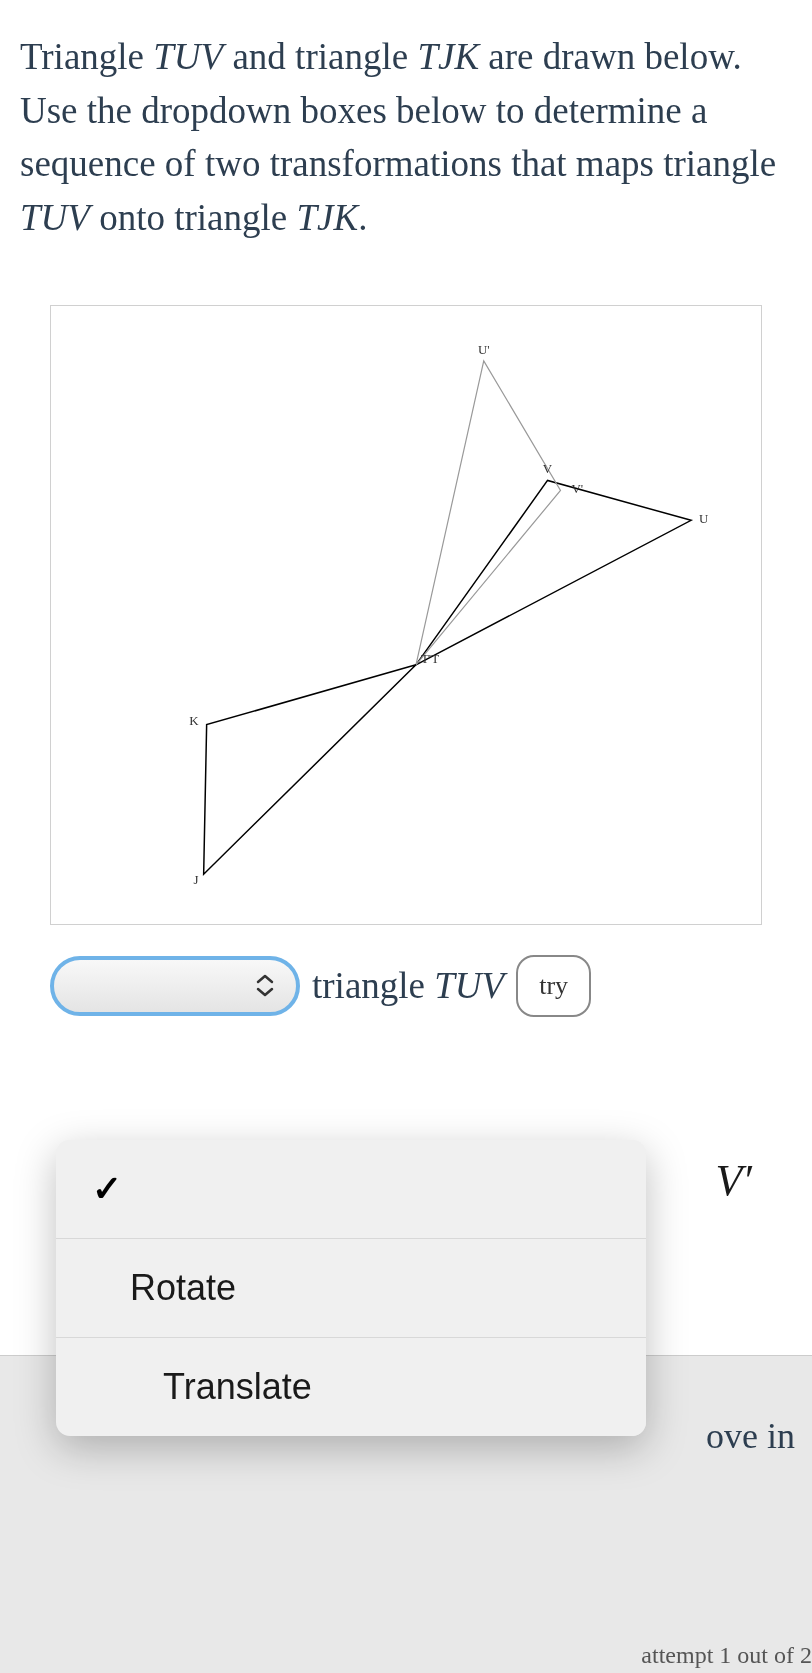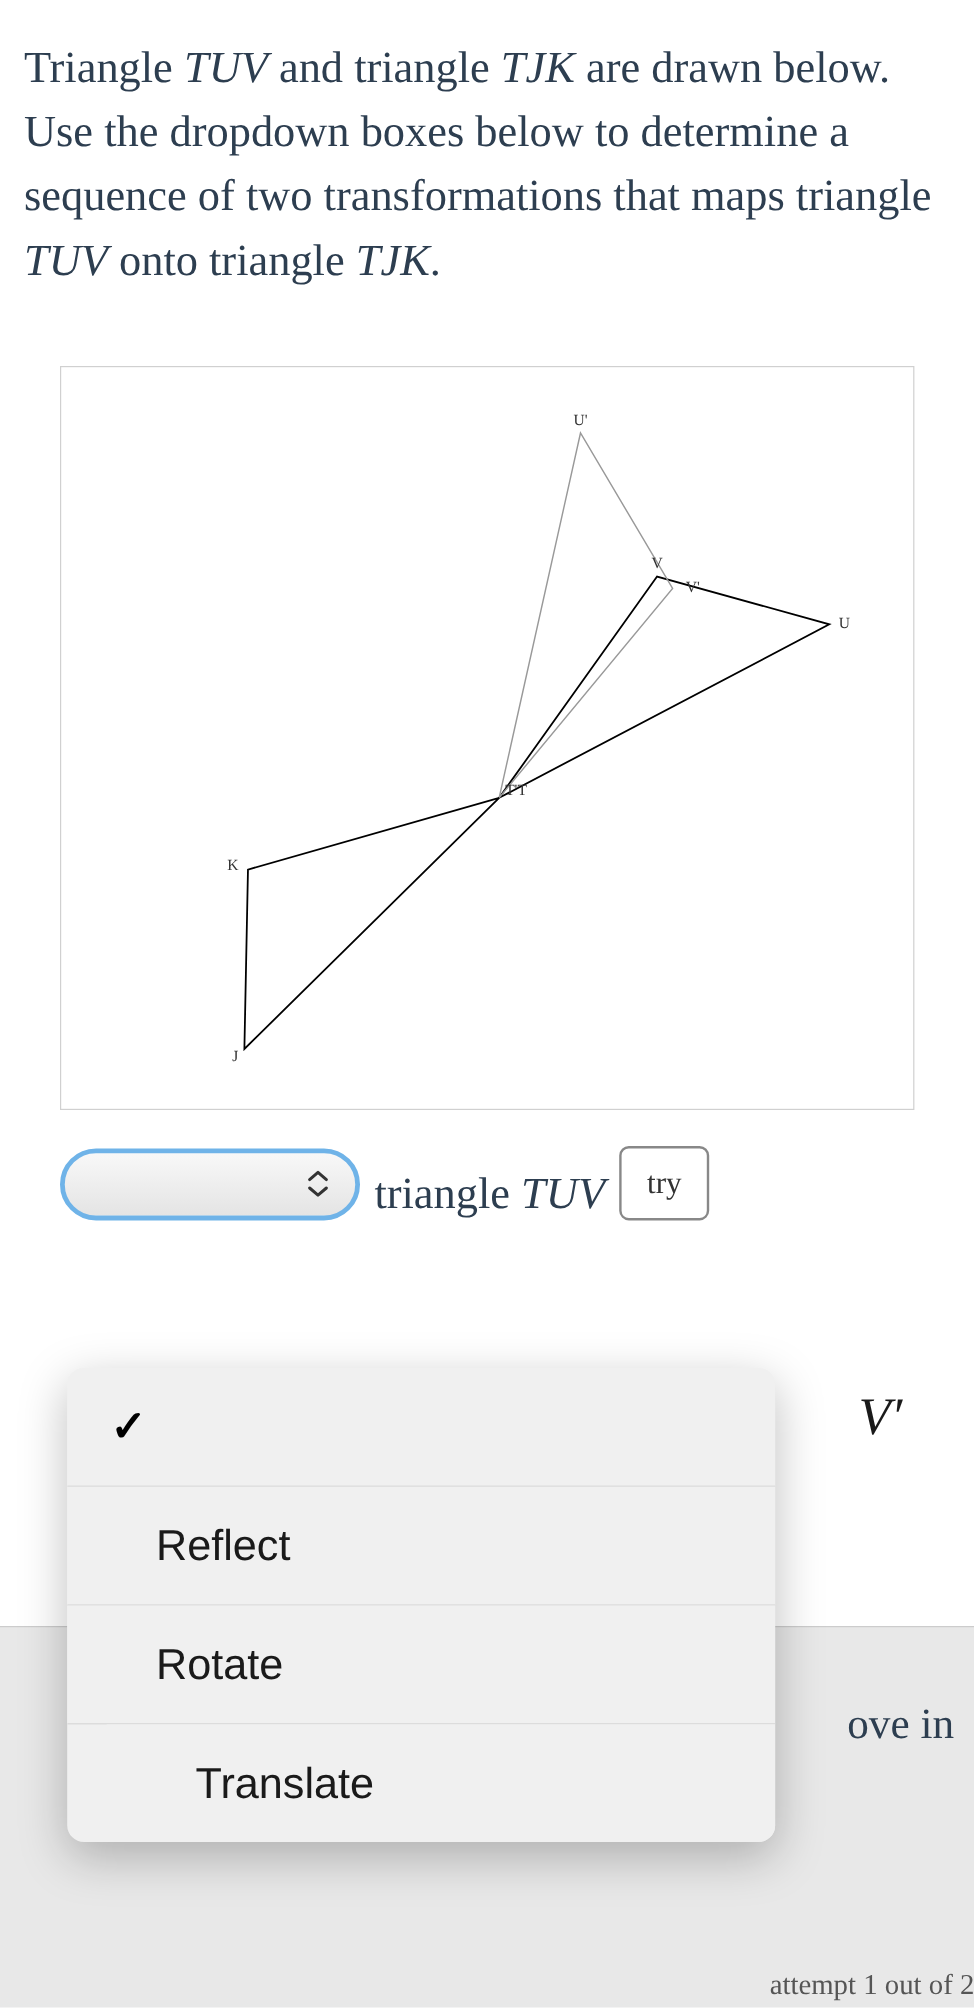--- a/index.html
+++ b/index.html
@@ -31,21 +31,21 @@
       background: #fff;
       height: 620px;
       position: relative;
     }
     .figure-svg {
       width: 100%;
       height: 100%;
     }
     .controls-row {
       display: flex;
-      align-items: flex-end;
+      align-items: center;
       gap: 12px;
       padding: 0 50px;
       margin-top: 20px;
     }
     .dropdown-pill {
       width: 250px;
       height: 60px;
       border-radius: 34px;
       background: linear-gradient(#f8f8f8, #e4e4e4);
       border: 4px solid #6fb3e8;
@@ -64,21 +64,21 @@
     }
     .triangle-label {
       font-size: 37px;
       color: #2d3e50;
       white-space: nowrap;
     }
     .try-button {
       width: 75px;
       height: 62px;
       border: 2px solid #888;
-      border-radius: 8px;
+      border-radius: 18px;
       background: #fff;
       font-size: 26px;
       color: #333;
       font-family: Georgia, serif;
       cursor: pointer;
       display: flex;
       align-items: center;
       justify-content: center;
     }
     .vprime {
@@ -199,20 +199,19 @@
 </div>
 
 <div class="vprime">V′</div>
 
 <div class="bottom-bar"></div>
 
 <div class="dropdown-menu">
   <div class="dropdown-item selected">
     <span class="check-icon">✓</span>
   </div>
-  <div class="dropdown-item">Reflect</div>
   <div class="dropdown-item">Rotate</div>
   <div class="dropdown-item">Translate</div>
 </div>
 
 <div class="ove-in">ove in</div>
 
 <div class="attempt-text">attempt 1 out of 2</div>
 
 </body></html>

